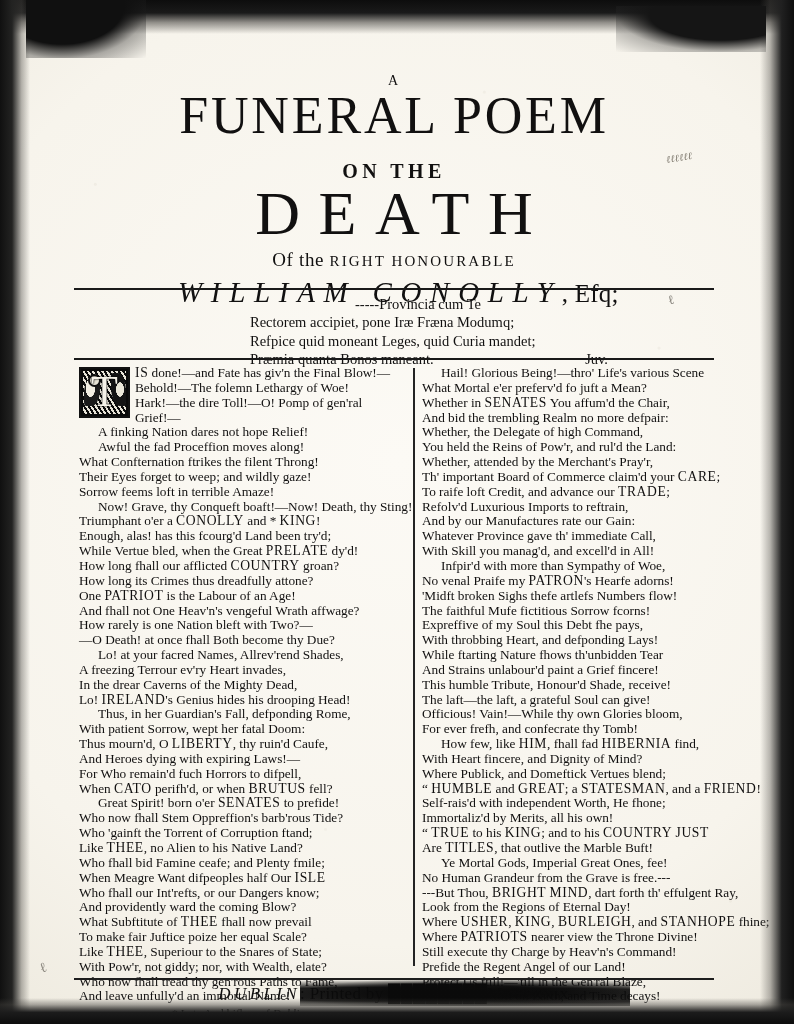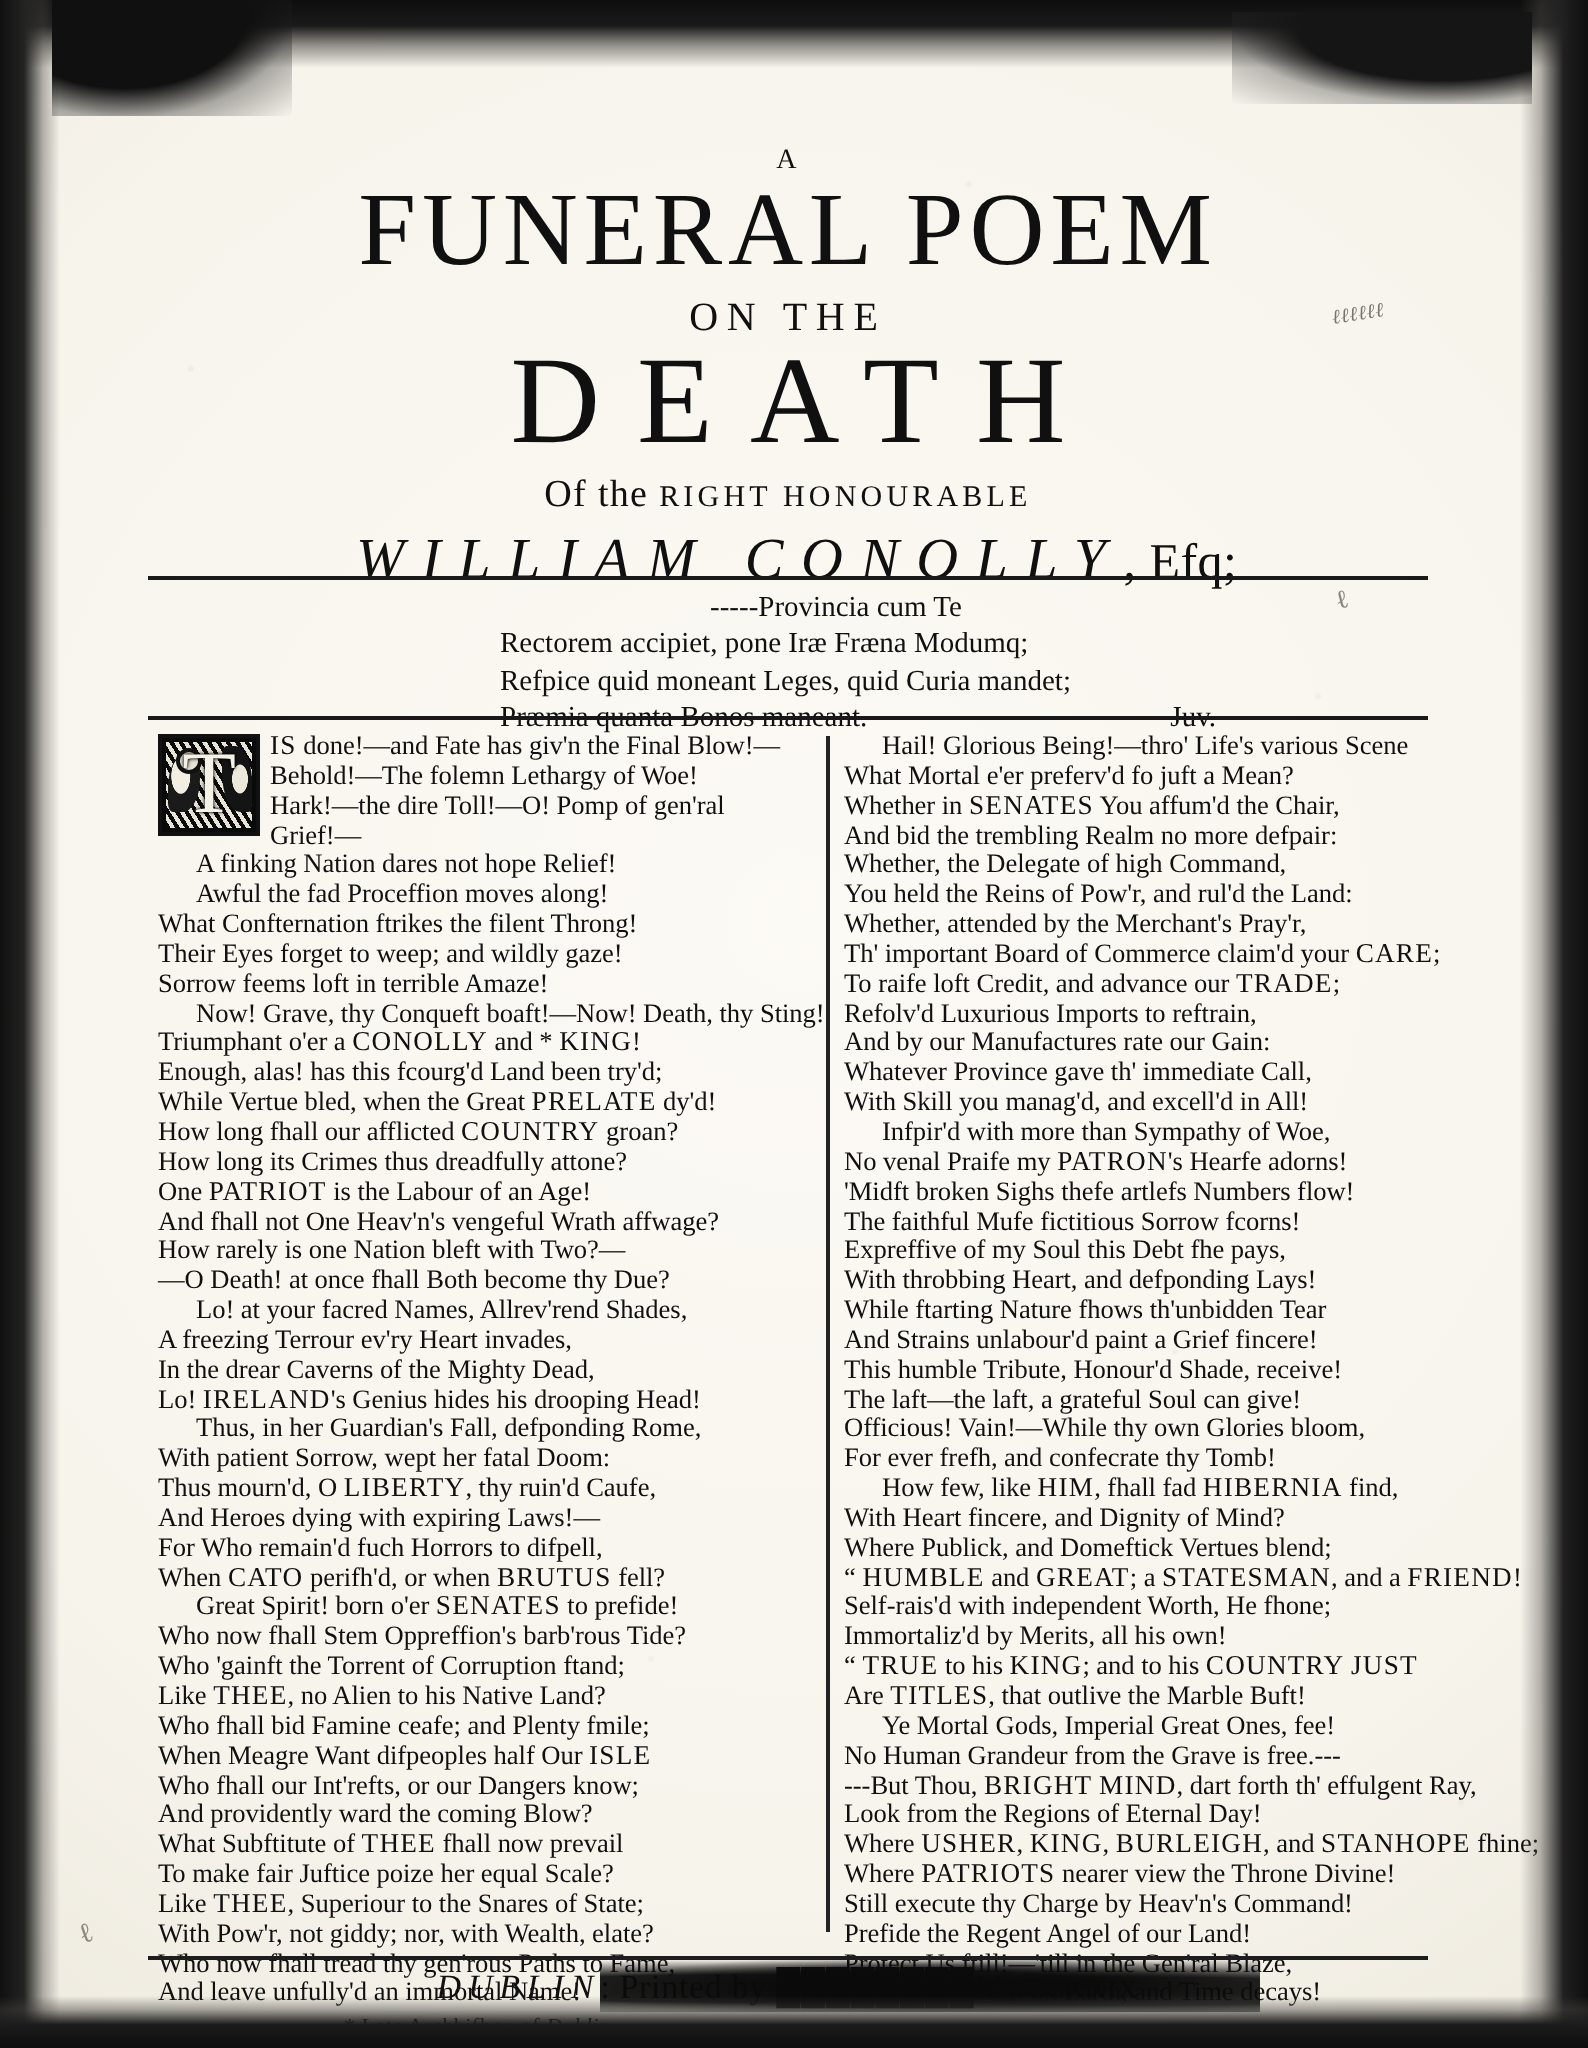--- a/index.html
+++ b/index.html
@@ -65,21 +65,21 @@
   #title-block { position: absolute; left: 30px; top: 74px; width: 728px; text-align: center; z-index: 5; }
   #title-a {
     font-size: 14px; letter-spacing: .12em; line-height: 1;
     margin-bottom: 1px;
   }
   #title-main {
     font-size: 52px; letter-spacing: .055em; line-height: 1.05;
     font-weight: 400; white-space: nowrap;
   }
   #title-onthe {
-    font-size: 20px; letter-spacing: .22em; margin-top: 4px; line-height: 1.1;
+    font-size: 20px; letter-spacing: .22em; margin-top: 16px; line-height: 1.1; font-weight: bold;
   }
   #title-death {
     font-size: 62px; letter-spacing: .30em; line-height: 1.08;
     margin-top: -2px; padding-left: .30em; font-weight: 400;
   }
   #title-of-the-right {
     font-size: 19px; letter-spacing: .035em; margin-top: 2px; line-height: 1.15;
   }
   #title-of-the-right .smallcap { font-size: 15px; letter-spacing: .14em; }
   #title-name {

